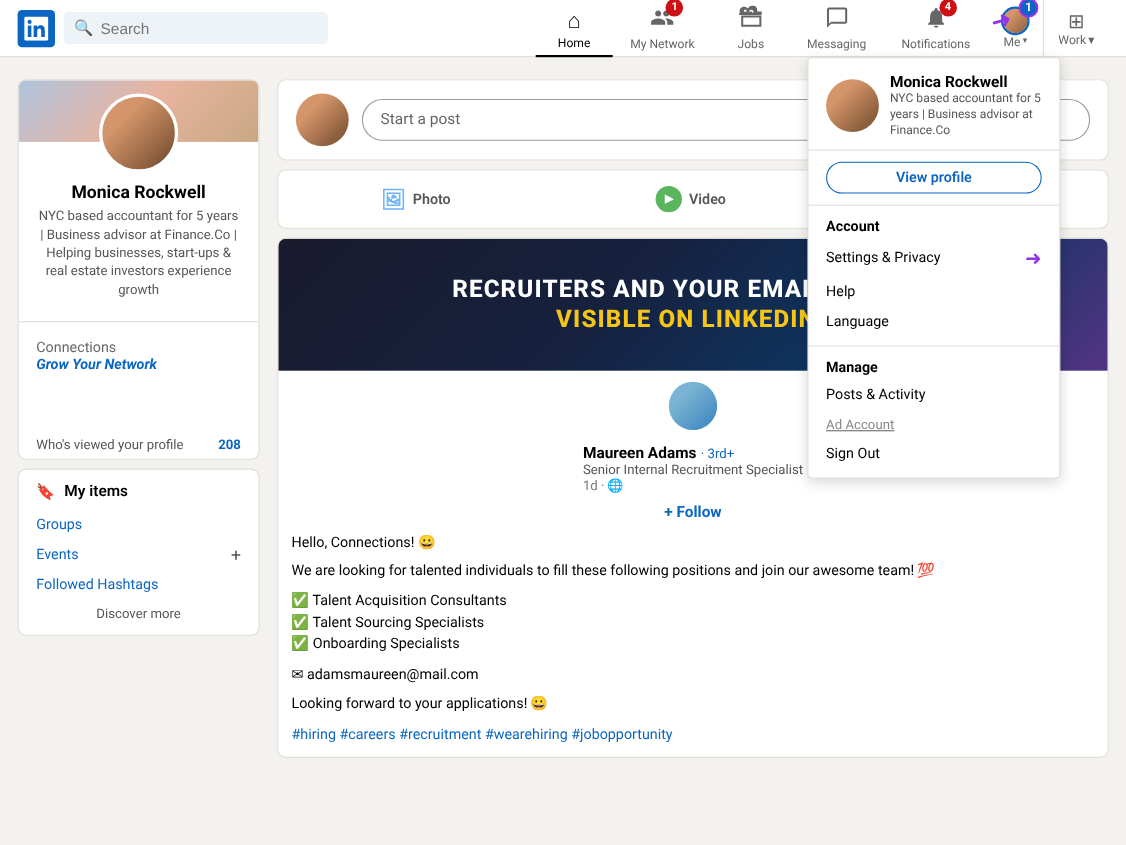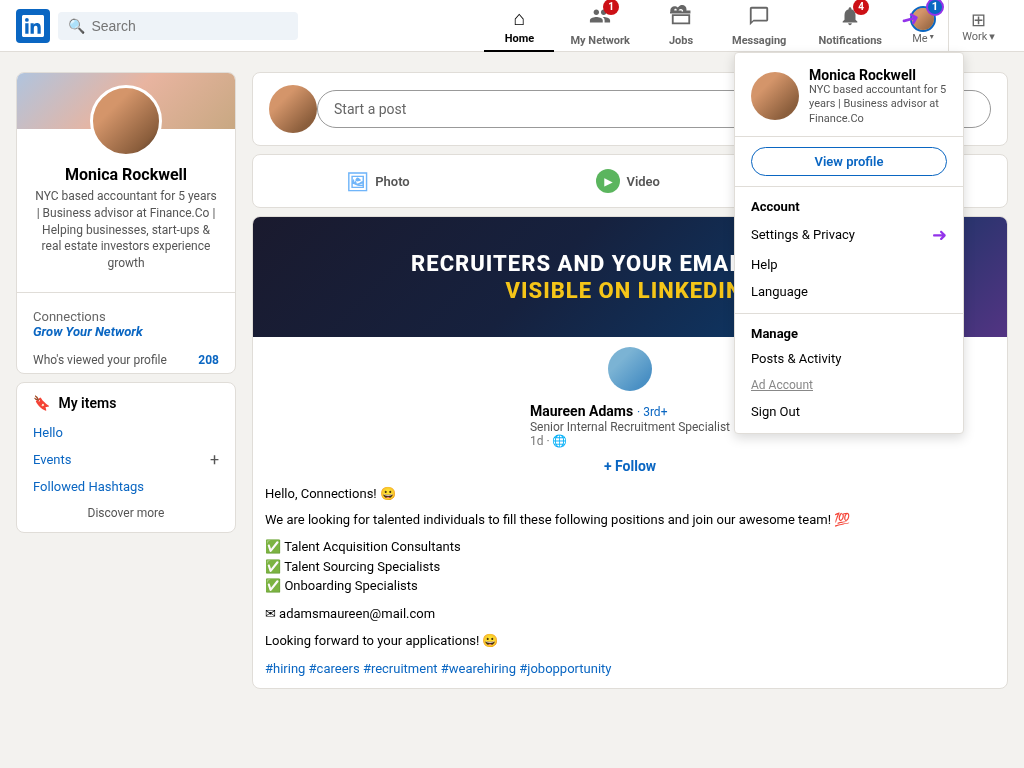--- a/index.html
+++ b/index.html
@@ -54,21 +54,21 @@
     }
     .nav-item.active::after {
       content: '';
       position: absolute;
       bottom: 0; left: 0; right: 0;
       height: 2px;
       background: #000;
     }
     .nav-item-icon { position: relative; font-size: 20px; color: #666; }
     .nav-item.active .nav-item-icon { color: #000; }
-    .nav-item-label { font-size: 11px; color: #666; margin-top: 2px; font-weight: bold; }
+    .nav-item-label { font-size: 11px; color: #666; margin-top: 2px; }
     .nav-item.active .nav-item-label { color: #000; }
     .nav-badge {
       position: absolute;
       top: -6px; right: -8px;
       background: #cc1016;
       color: white;
       border-radius: 50%;
       width: 16px; height: 16px;
       font-size: 10px;
       display: flex; align-items: center; justify-content: center;
@@ -144,21 +144,21 @@
     .profile-info {
       padding: 36px 16px 12px;
       text-align: center;
     }
     .profile-name { font-size: 16px; font-weight: 700; color: #000; }
     .profile-bio { font-size: 12px; color: #555; margin-top: 4px; line-height: 1.4; }
     .profile-divider { border: none; border-top: 1px solid #e0ddd8; margin: 8px 0; }
     .profile-connections { padding: 8px 16px; }
     .connections-label { font-size: 13px; color: #666; }
     .connections-link { font-size: 13px; font-weight: 700; color: #0a66c2; cursor: pointer; font-style: italic; }
-    .profile-views { display: flex; justify-content: space-between; padding: 6px 16px; }
+    .profile-views { display: flex; justify-content: space-between; padding: 6px 16px; margin-top: 44px; }
     .views-label { font-size: 12px; color: #555; }
     .views-count { font-size: 12px; font-weight: 700; color: #0a66c2; }
 
     .my-items-card {
       background: #fff;
       border: 1px solid #e0ddd8;
       border-radius: 8px;
       padding: 12px 16px;
     }
     .my-items-header {
@@ -183,20 +183,21 @@
       flex: 1;
       overflow: hidden;
     }
     .post-box {
       background: #fff;
       border: 1px solid #e0ddd8;
       border-radius: 8px;
       padding: 12px 16px;
       display: flex;
       align-items: center;
+      gap: 12px;
       margin-bottom: 8px;
     }
     .post-avatar {
       width: 48px; height: 48px; border-radius: 50%;
       background: linear-gradient(135deg, #d4956a 30%, #8b5e3c 80%);
       flex-shrink: 0;
     }
     .post-input {
       flex: 1;
       border: 1px solid #999;
@@ -462,21 +463,21 @@
         <span class="views-label">Who's viewed your profile</span>
         <span class="views-count">208</span>
       </div>
     </div>
 
     <div class="my-items-card">
       <div class="my-items-header">
         <span class="bookmark-icon">🔖</span>
         <span>My items</span>
       </div>
-      <a class="sidebar-link">Hello</a>
+      <a class="sidebar-link">Groups</a>
       <div class="sidebar-link-row">
         <a class="sidebar-link">Events</a>
         <span class="plus">+</span>
       </div>
       <a class="sidebar-link">Followed Hashtags</a>
       <div class="discover-more">Discover more</div>
     </div>
   </div>
 
   <div class="main-feed">

